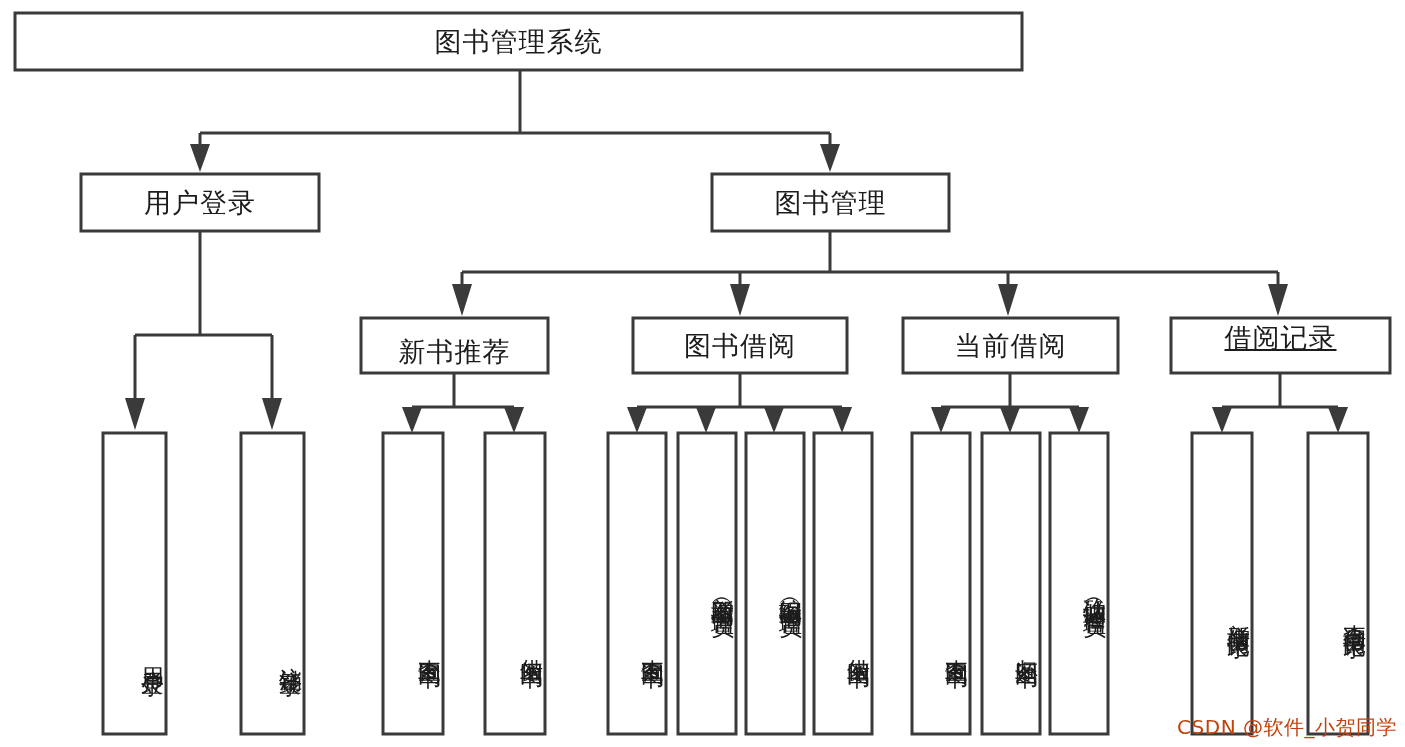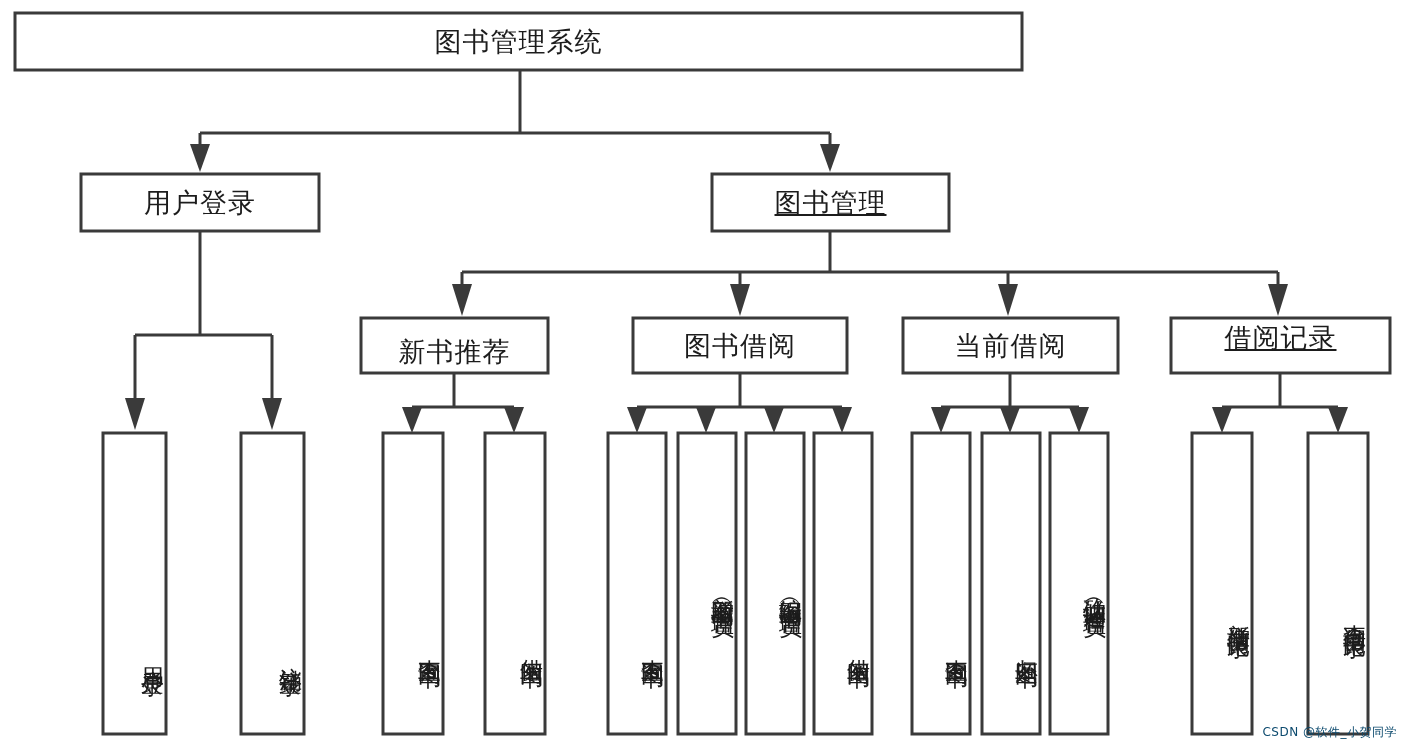--- a/index.html
+++ b/index.html
@@ -60,22 +60,22 @@
     font-size: 27px;
     color: #1c1c1c;
     letter-spacing: 1px;
     white-space: nowrap;
     pointer-events: none;
   }
   .watermark {
     position: absolute;
     right: 8px;
     bottom: 6px;
-    font-size: 12px;
-    color: #0c4a6e;
+    font-size: 20px;
+    color: #c2410c;
     letter-spacing: 0.5px;
     white-space: nowrap;
     text-align: right;
   }
 </style>
 </head>
 <body>
 
 <div id="diagram-root">
 
@@ -170,21 +170,21 @@
     <rect class="node-box" x="982" y="433" width="58" height="301"></rect>
     <rect class="node-box" x="1050" y="433" width="58" height="301"></rect>
 
     <rect class="node-box" x="1192" y="433" width="60" height="301"></rect>
     <rect class="node-box" x="1308" y="433" width="60" height="301"></rect>
   </svg>
 
   <div class="hlabel-wrap" style="left:15px; top:13px; width:1007px; height:57px;">图书管理系统</div>
 
   <div class="hlabel-wrap" style="left:81px; top:174px; width:238px; height:57px;">用户登录</div>
-  <div class="hlabel-wrap" style="left:712px; top:174px; width:237px; height:57px;text-decoration:underline;">图书管理</div>
+  <div class="hlabel-wrap" style="left:712px; top:174px; width:237px; height:57px;">图书管理</div>
 
   <div class="hlabel-wrap" style="left:361px; top:318px; width:187px; height:67px;">新书推荐</div>
   <div class="hlabel-wrap" style="left:633px; top:318px; width:214px; height:55px;">图书借阅</div>
   <div class="hlabel-wrap" style="left:903px; top:318px; width:215px; height:55px;">当前借阅</div>
   <div class="hlabel-wrap" style="left:1171px; top:318px; width:219px; height:39px;text-decoration:underline;">借阅记录</div>
 
   <div class="vlabel-wrap" style="left:103px; top:433px; width:63px; height:301px; padding-top:70px;">用户登录</div>
   <div class="vlabel-wrap" style="left:241px; top:433px; width:63px; height:301px; padding-top:70px;">注销登录</div>
 
   <div class="vlabel-wrap" style="left:383px; top:433px; width:60px; height:301px; padding-top:62px;">查询图书</div>

